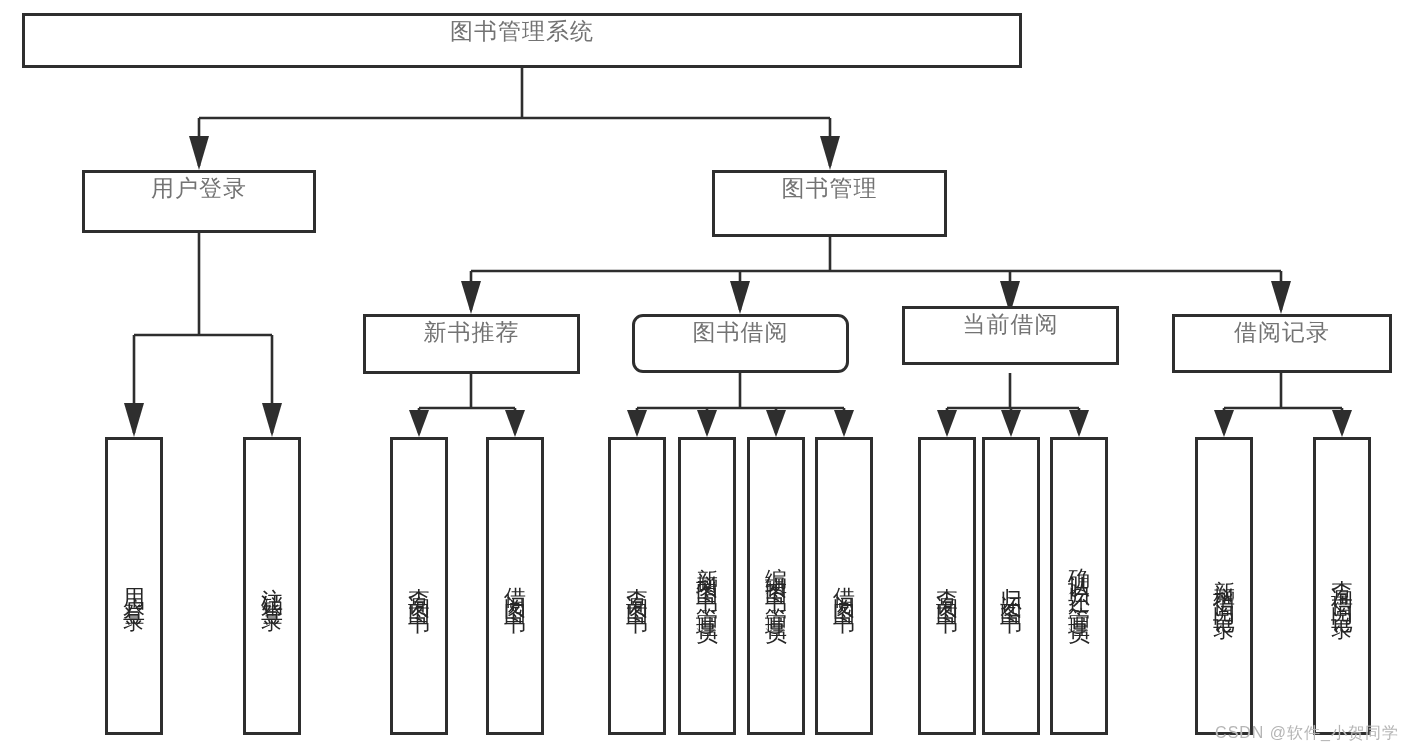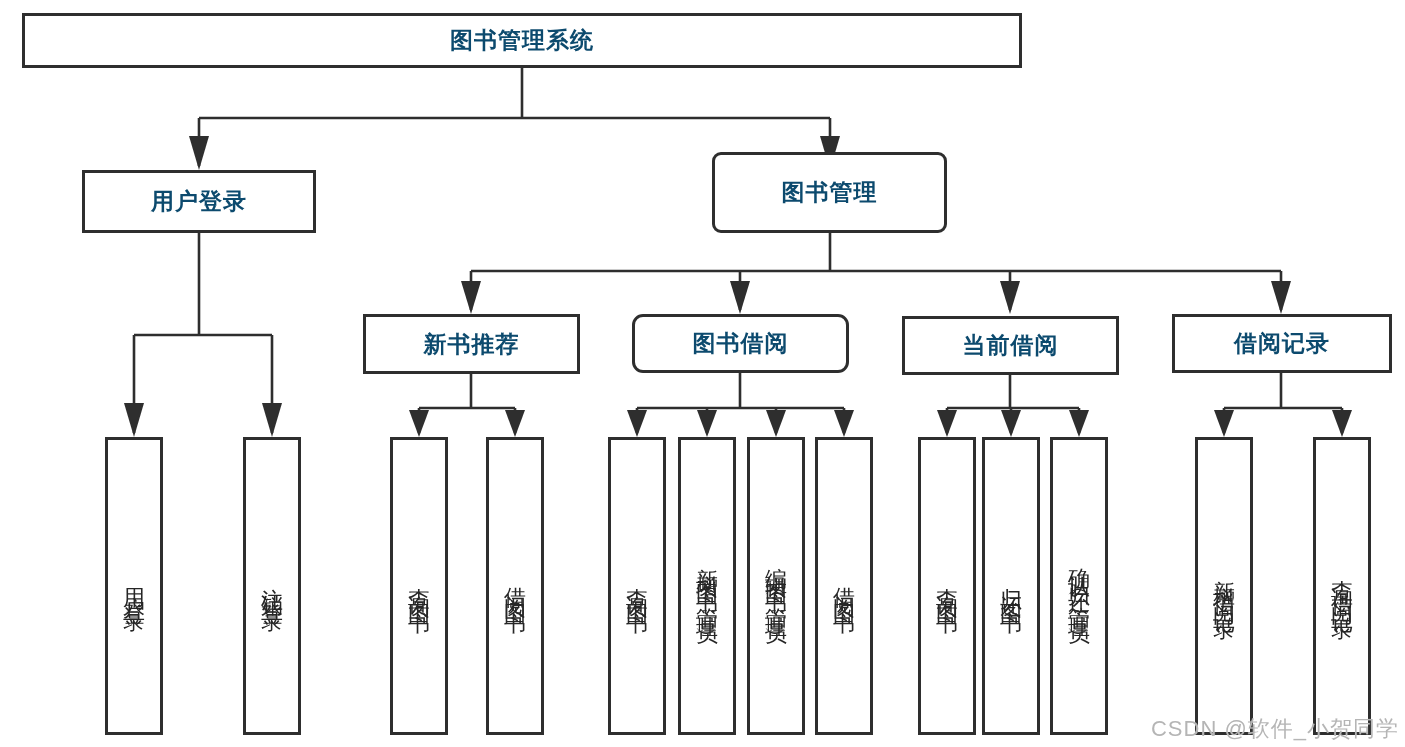--- a/index.html
+++ b/index.html
@@ -14,28 +14,27 @@
   .connectors {
     position: absolute;
     left: 0; top: 0;
     width: 1405px; height: 747px;
   }
   .box {
     position: absolute;
     border: 3px solid #2e2e2e;
     background: #ffffff;
     display: flex;
-    align-items: center;
+    align-items: flex-start;
     justify-content: center;
-    color: #0c4a6e;
+    color: #737373;
     font-size: 23px;
     letter-spacing: 1px;
     box-sizing: border-box;
     z-index: 2;
-    font-weight: bold;
   }
   .vbox {
     position: absolute;
     width: 58px;
     height: 298px;
     top: 437px;
     border: 3px solid #2e2e2e;
     background: #ffffff;
     display: flex;
     align-items: center;
@@ -50,21 +49,21 @@
     font-size: 22px;
     letter-spacing: 8px;
     line-height: 1;
     white-space: nowrap;
   }
   .watermark {
     position: absolute;
     right: 6px;
     bottom: 3px;
     color: #b5b5b5;
-    font-size: 22px;
+    font-size: 16px;
     letter-spacing: 1px;
     z-index: 3;
     text-shadow: 0 0 1px rgba(255,255,255,0.6);
   }
 </style>
 </head>
 <body>
 
 <div class="canvas">
 
@@ -141,31 +140,31 @@
     </g>
   </svg>
 
   <div class="box" style="left:22px; top:13px; width:1000px; height:55px;">
     <span>图书管理系统</span>
   </div>
 
   <div class="box" style="left:82px; top:170px; width:234px; height:63px;">
     <span>用户登录</span>
   </div>
-  <div class="box" style="left:712px; top:152px; width:235px; height:81px;border-radius:9px;">
+  <div class="box" style="left:712px; top:170px; width:235px; height:67px;">
     <span>图书管理</span>
   </div>
 
   <div class="box" style="left:363px; top:314px; width:217px; height:60px;">
     <span>新书推荐</span>
   </div>
   <div class="box" style="left:632px; top:314px; width:217px; height:59px;border-radius:11px;">
     <span>图书借阅</span>
   </div>
-  <div class="box" style="left:902px; top:316px; width:217px; height:59px;">
+  <div class="box" style="left:902px; top:306px; width:217px; height:59px;">
     <span>当前借阅</span>
   </div>
   <div class="box" style="left:1172px; top:314px; width:220px; height:59px;">
     <span>借阅记录</span>
   </div>
 
   <div class="vbox" style="left:105px;">
     <span class="vtext">用户登录</span>
   </div>
   <div class="vbox" style="left:243px;">

